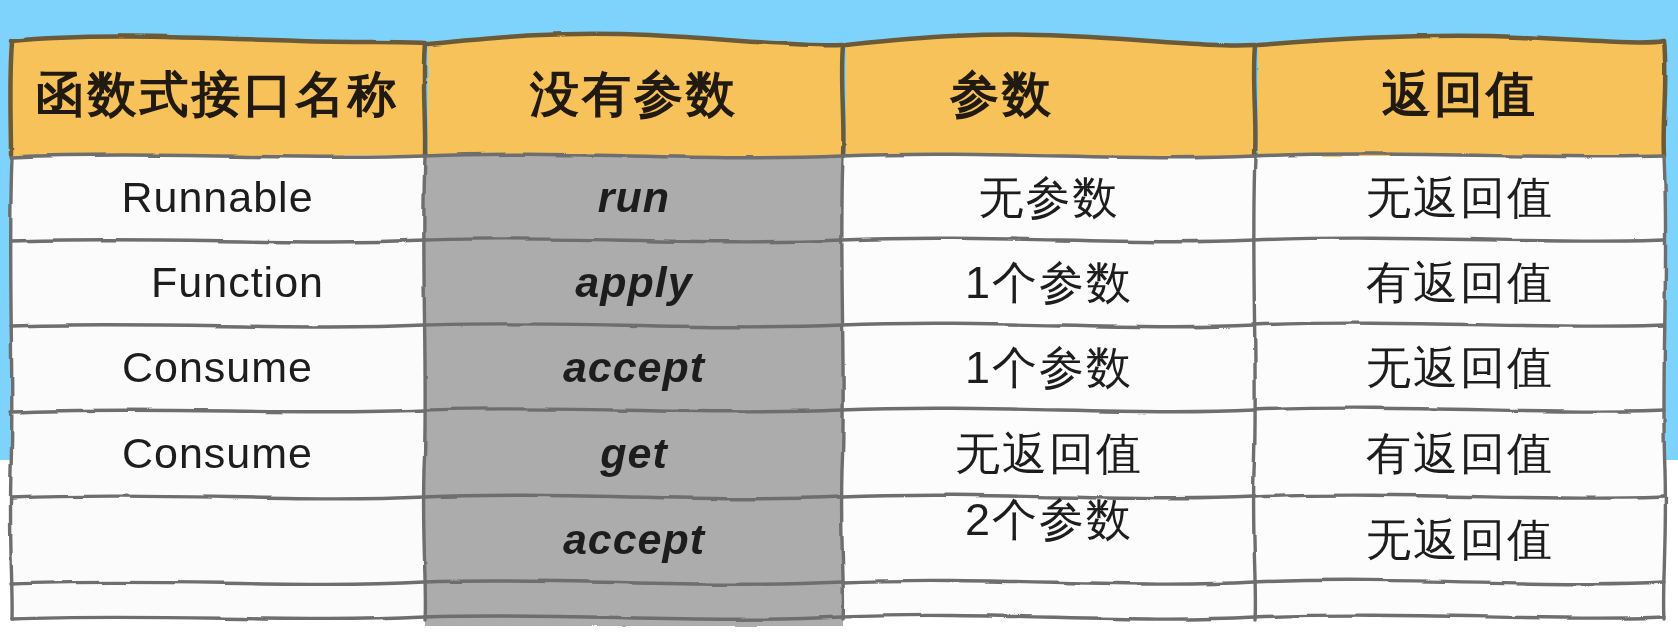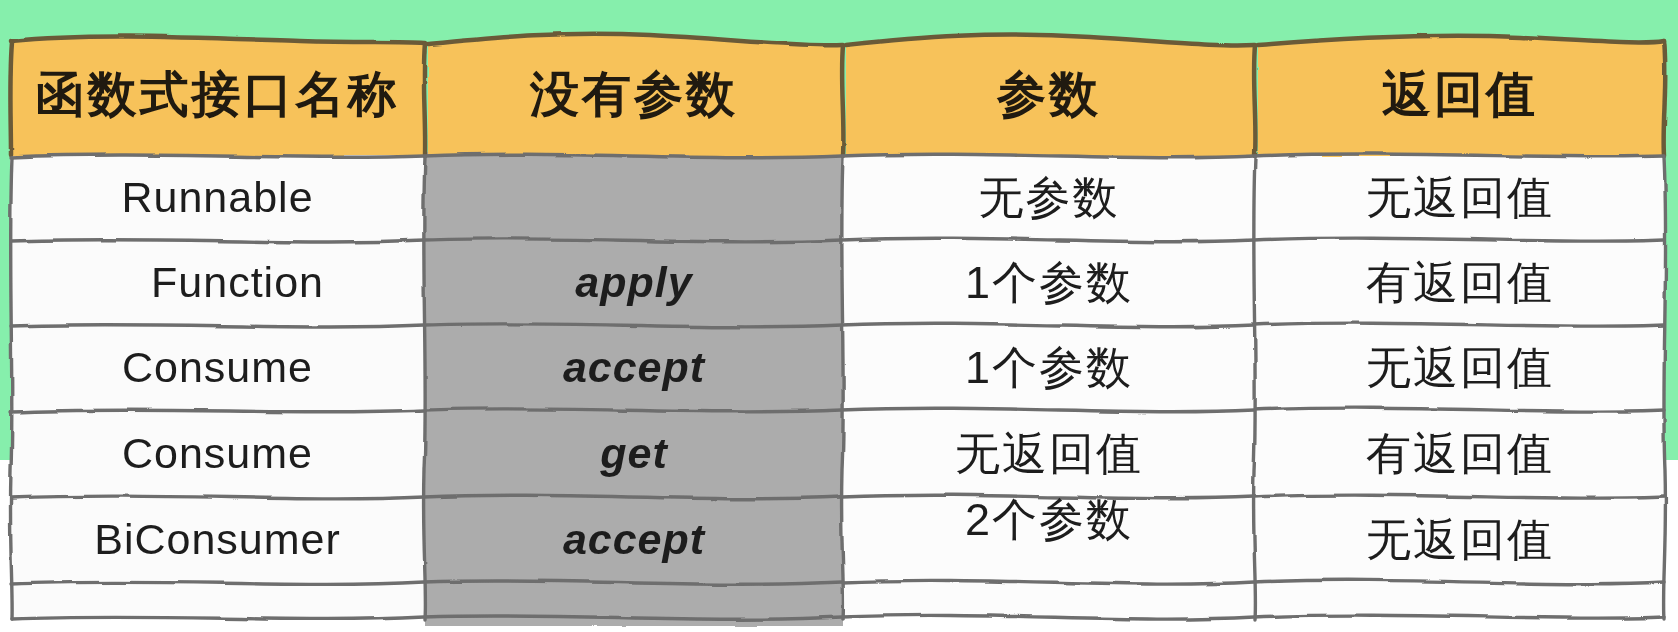--- a/index.html
+++ b/index.html
@@ -11,21 +11,21 @@
     width: 1678px;
     height: 632px;
     font-family: "Liberation Sans", sans-serif;
     overflow: hidden;
   }
 
   #sheet {
     position: relative;
     width: 1678px;
     height: 460px;
-    background: #86efac;
+    background: #7dd3fc;
   }
 
   
   .table-wrap {
     position: absolute;
     left: 0;
     top: 0;
     width: 1678px;
     height: 632px;
   }
@@ -153,42 +153,42 @@
         <path d="M843,157 C839,260 846,380 842,470 C840,540 845,590 843,620"></path>
         <path d="M1255,157 C1251,260 1258,380 1254,470 C1252,540 1257,590 1255,620"></path>
         <path d="M1664,157 C1669,260 1661,380 1665,470 C1667,540 1662,590 1664,619"></path>
       </g>
     </svg>
 
     <div class="cells">
 
       <div class="cell head" style="left:10px;  top:34px; width:415px; height:121px;">函数式接口名称</div>
       <div class="cell head" style="left:425px; top:34px; width:418px; height:121px;">没有参数</div>
-      <div class="cell head" style="left:843px; top:34px; width:412px; height:121px;">参数</div>
+      <div class="cell head" style="left:796px; top:34px; width:412px; height:121px;">参数</div>
       <div class="cell head" style="left:1255px;top:34px; width:410px; height:121px;">返回值</div>
 
       <div class="cell body-iface" style="left:10px;  top:155px; width:415px; height:85px;">Runnable</div>
+      <div class="cell body-en method" style="left:425px; top:155px; width:418px; height:85px;">run</div>
       <div class="cell body-cn" style="left:843px; top:155px; width:412px; height:85px;">无参数</div>
       <div class="cell body-cn" style="left:1255px;top:155px; width:410px; height:85px;">无返回值</div>
 
       <div class="cell body-iface" style="left:10px;  top:240px; width:415px; height:85px;padding-left:20px;">Function</div>
       <div class="cell body-en method" style="left:425px; top:240px; width:418px; height:85px;">apply</div>
       <div class="cell body-cn" style="left:843px; top:240px; width:412px; height:85px;">1个参数</div>
       <div class="cell body-cn" style="left:1255px;top:240px; width:410px; height:85px;">有返回值</div>
 
       <div class="cell body-iface" style="left:10px;  top:325px; width:415px; height:85px;">Consume</div>
       <div class="cell body-en method" style="left:425px; top:325px; width:418px; height:85px;">accept</div>
       <div class="cell body-cn" style="left:843px; top:325px; width:412px; height:85px;">1个参数</div>
       <div class="cell body-cn" style="left:1255px;top:325px; width:410px; height:85px;">无返回值</div>
 
       <div class="cell body-iface" style="left:10px;  top:410px; width:415px; height:87px;">Consume</div>
       <div class="cell body-en method" style="left:425px; top:410px; width:418px; height:87px;">get</div>
       <div class="cell body-cn" style="left:843px; top:410px; width:412px; height:87px;">无返回值</div>
       <div class="cell body-cn" style="left:1255px;top:410px; width:410px; height:87px;">有返回值</div>
 
-      <div class="cell body-iface" style="left:10px;  top:497px; width:415px; height:85px;">BiConsumer</div>
       <div class="cell body-en method" style="left:425px; top:497px; width:418px; height:85px;">accept</div>
       <div class="cell body-cn" style="left:843px; top:477px; width:412px; height:85px;">2个参数</div>
       <div class="cell body-cn" style="left:1255px;top:497px; width:410px; height:85px;">无返回值</div>
 
     </div>
   </div>
 </div>
 
 </body></html>

